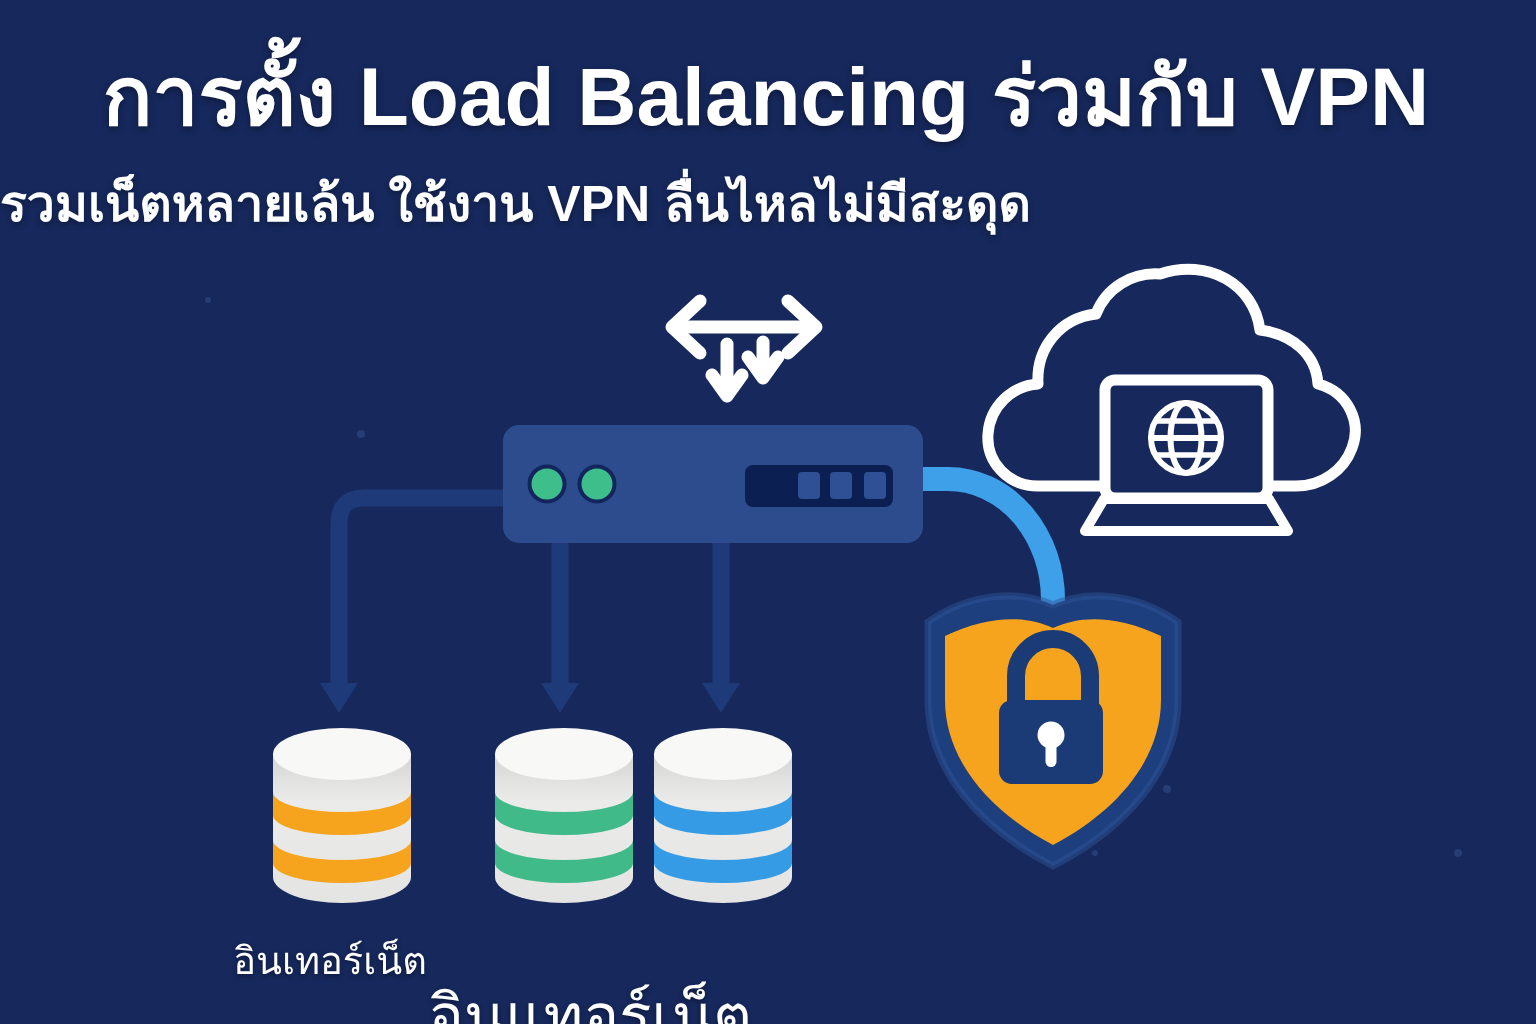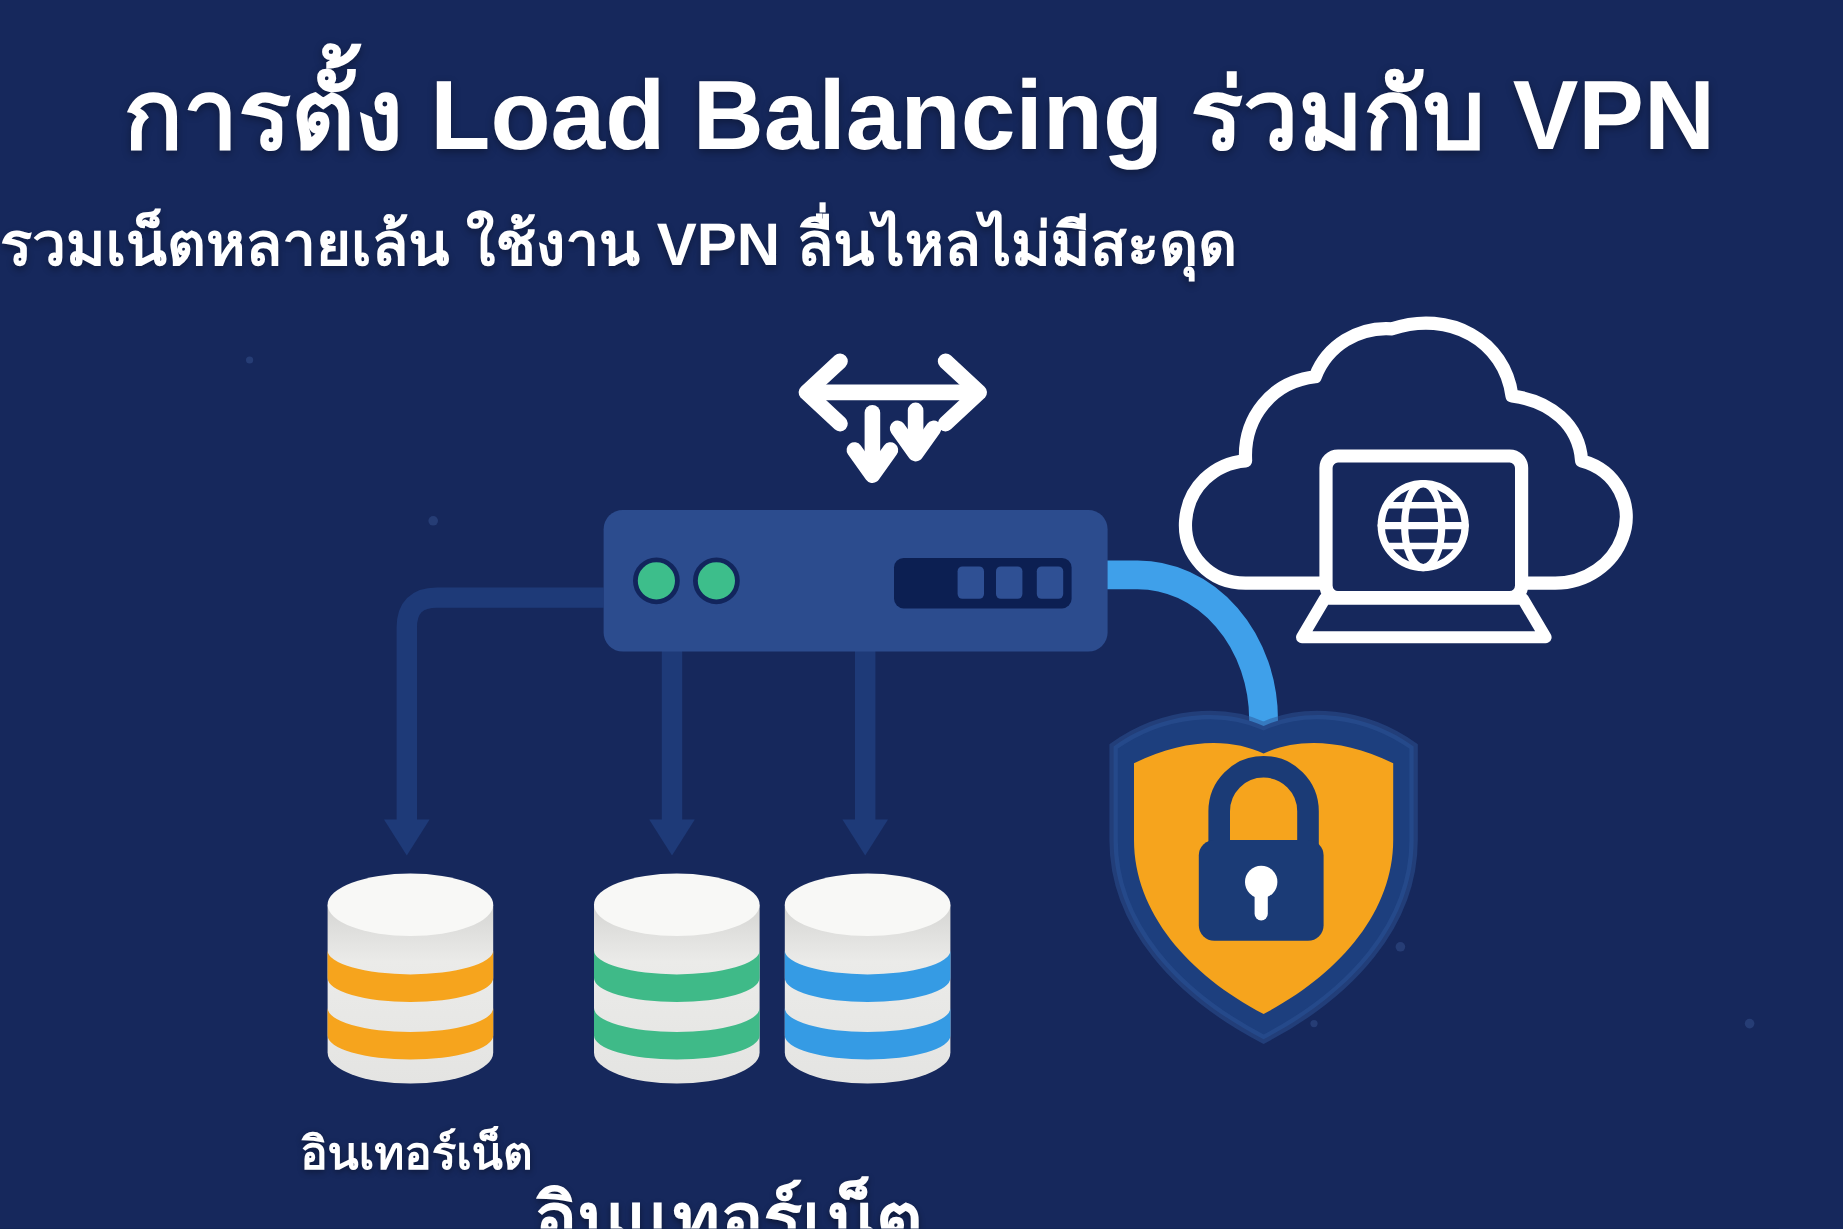--- a/index.html
+++ b/index.html
@@ -22,25 +22,24 @@
   .subtitle{
     position:absolute;left:0;right:0;top:172px;
     text-align:left;
     font-size:50px;line-height:1.3;
     font-weight:600;color:#ffffff;
     text-shadow:0 3px 6px rgba(0,0,0,0.3);
     white-space:nowrap;
   }
   .cyl-label{
     position:absolute;
-    color:#ffffff;font-weight:700;
+    color:#ffffff;font-weight:400;
     text-shadow:0 2px 5px rgba(0,0,0,0.4);
     transform:translateX(-50%);
     white-space:nowrap;
-    margin-left:17px;
   }
   .cyl-label.l1{left:330px;top:930px;font-size:38px;}
   .cyl-label.l2{left:590px;top:968px;font-size:60px;}
 </style>
 </head>
 <body>
 
 <div class="canvas">
 
   <svg width="1536" height="1024" viewBox="0 0 1536 1024">

